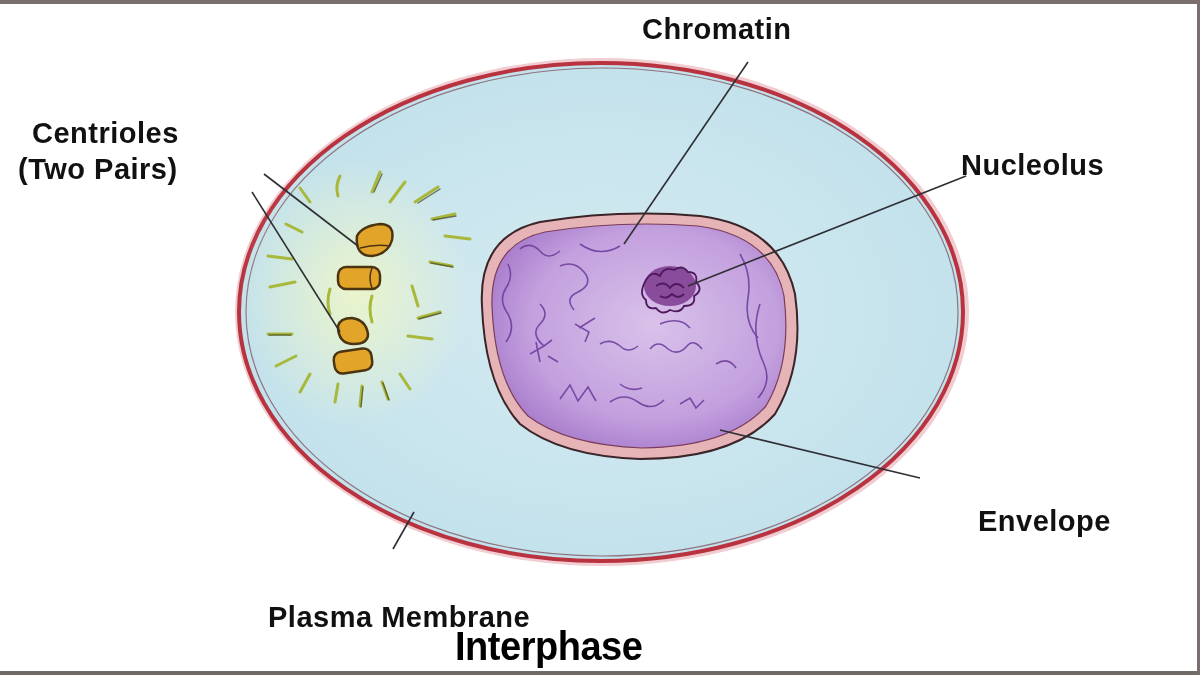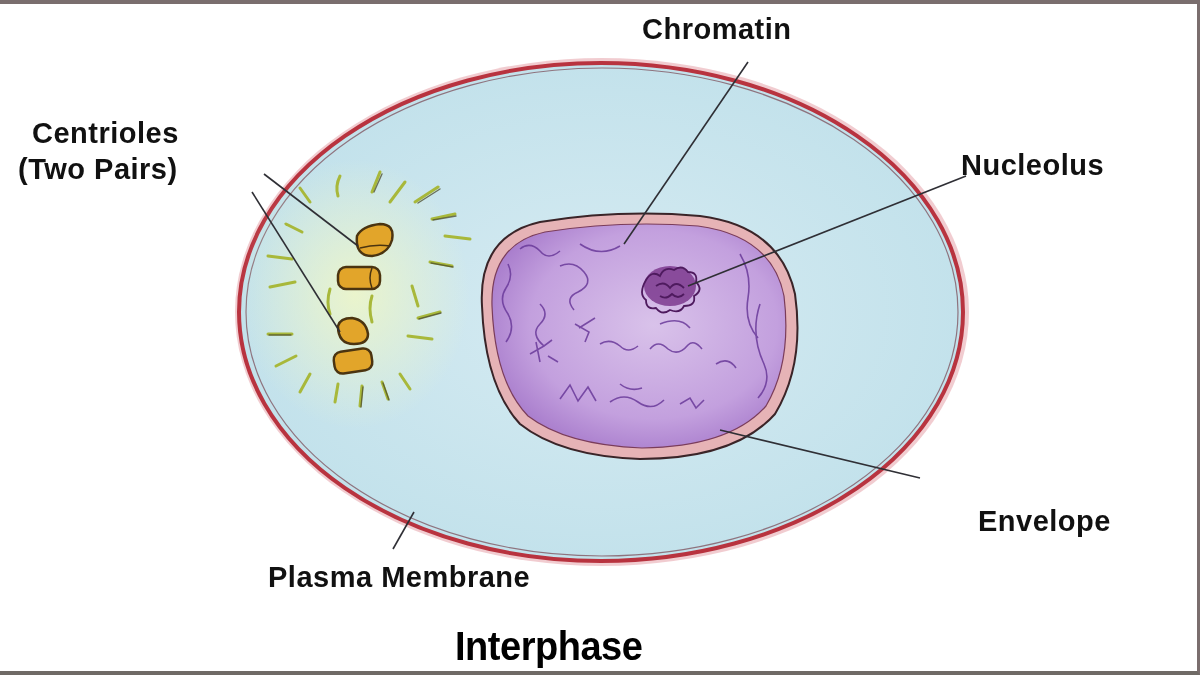--- a/index.html
+++ b/index.html
@@ -153,16 +153,16 @@
       <line x1="720" y1="426" x2="920" y2="474"></line>
       <line x1="414" y1="508" x2="393" y2="545"></line>
     </g>
   </svg>
 
   <div class="label" style="left:18px; top:148px;">(Two Pairs)</div>
   <div class="label" style="left:32px; top:112px;">Centrioles</div>
   <div class="label" style="left:642px; top:8px;">Chromatin</div>
   <div class="label" style="left:961px; top:144px;">Nucleolus</div>
   <div class="label" style="left:932px; top:500px;margin-left:46px;">Envelope</div>
-  <div class="label" style="left:268px; top:556px;">Plasma Membrane</div>
+  <div class="label" style="left:268px; top:596px;">Plasma Membrane</div>
 
   <div class="title" style="left:455px; top:620px;">Interphase</div>
 </div>
 
 </body></html>

